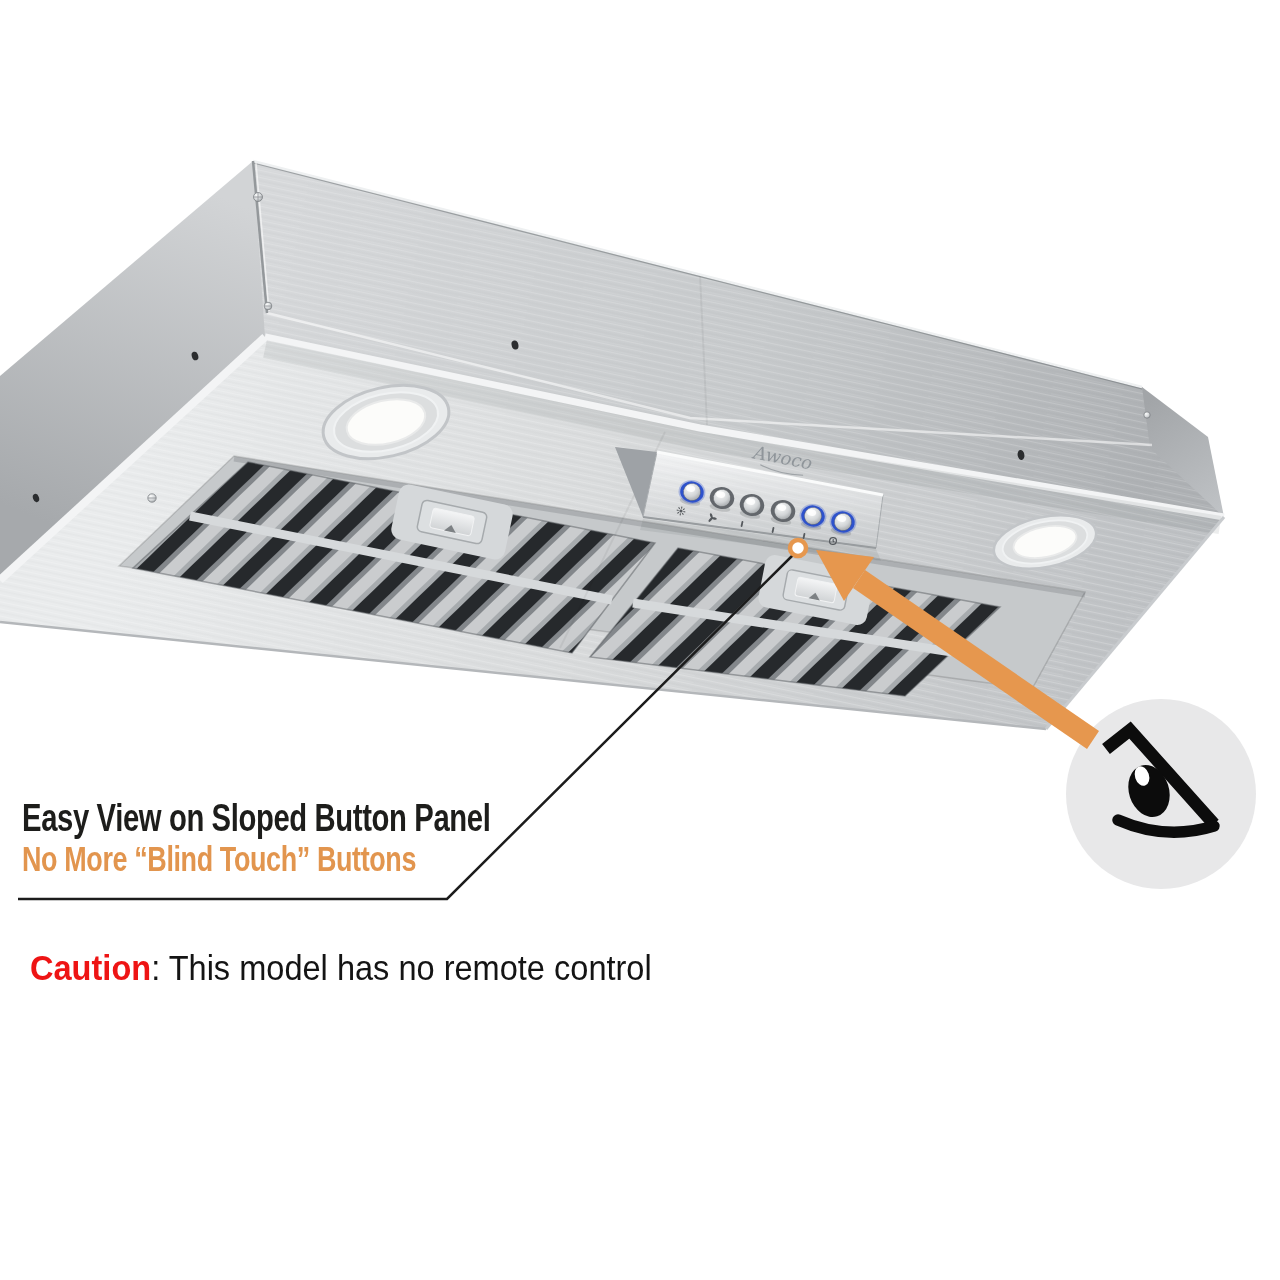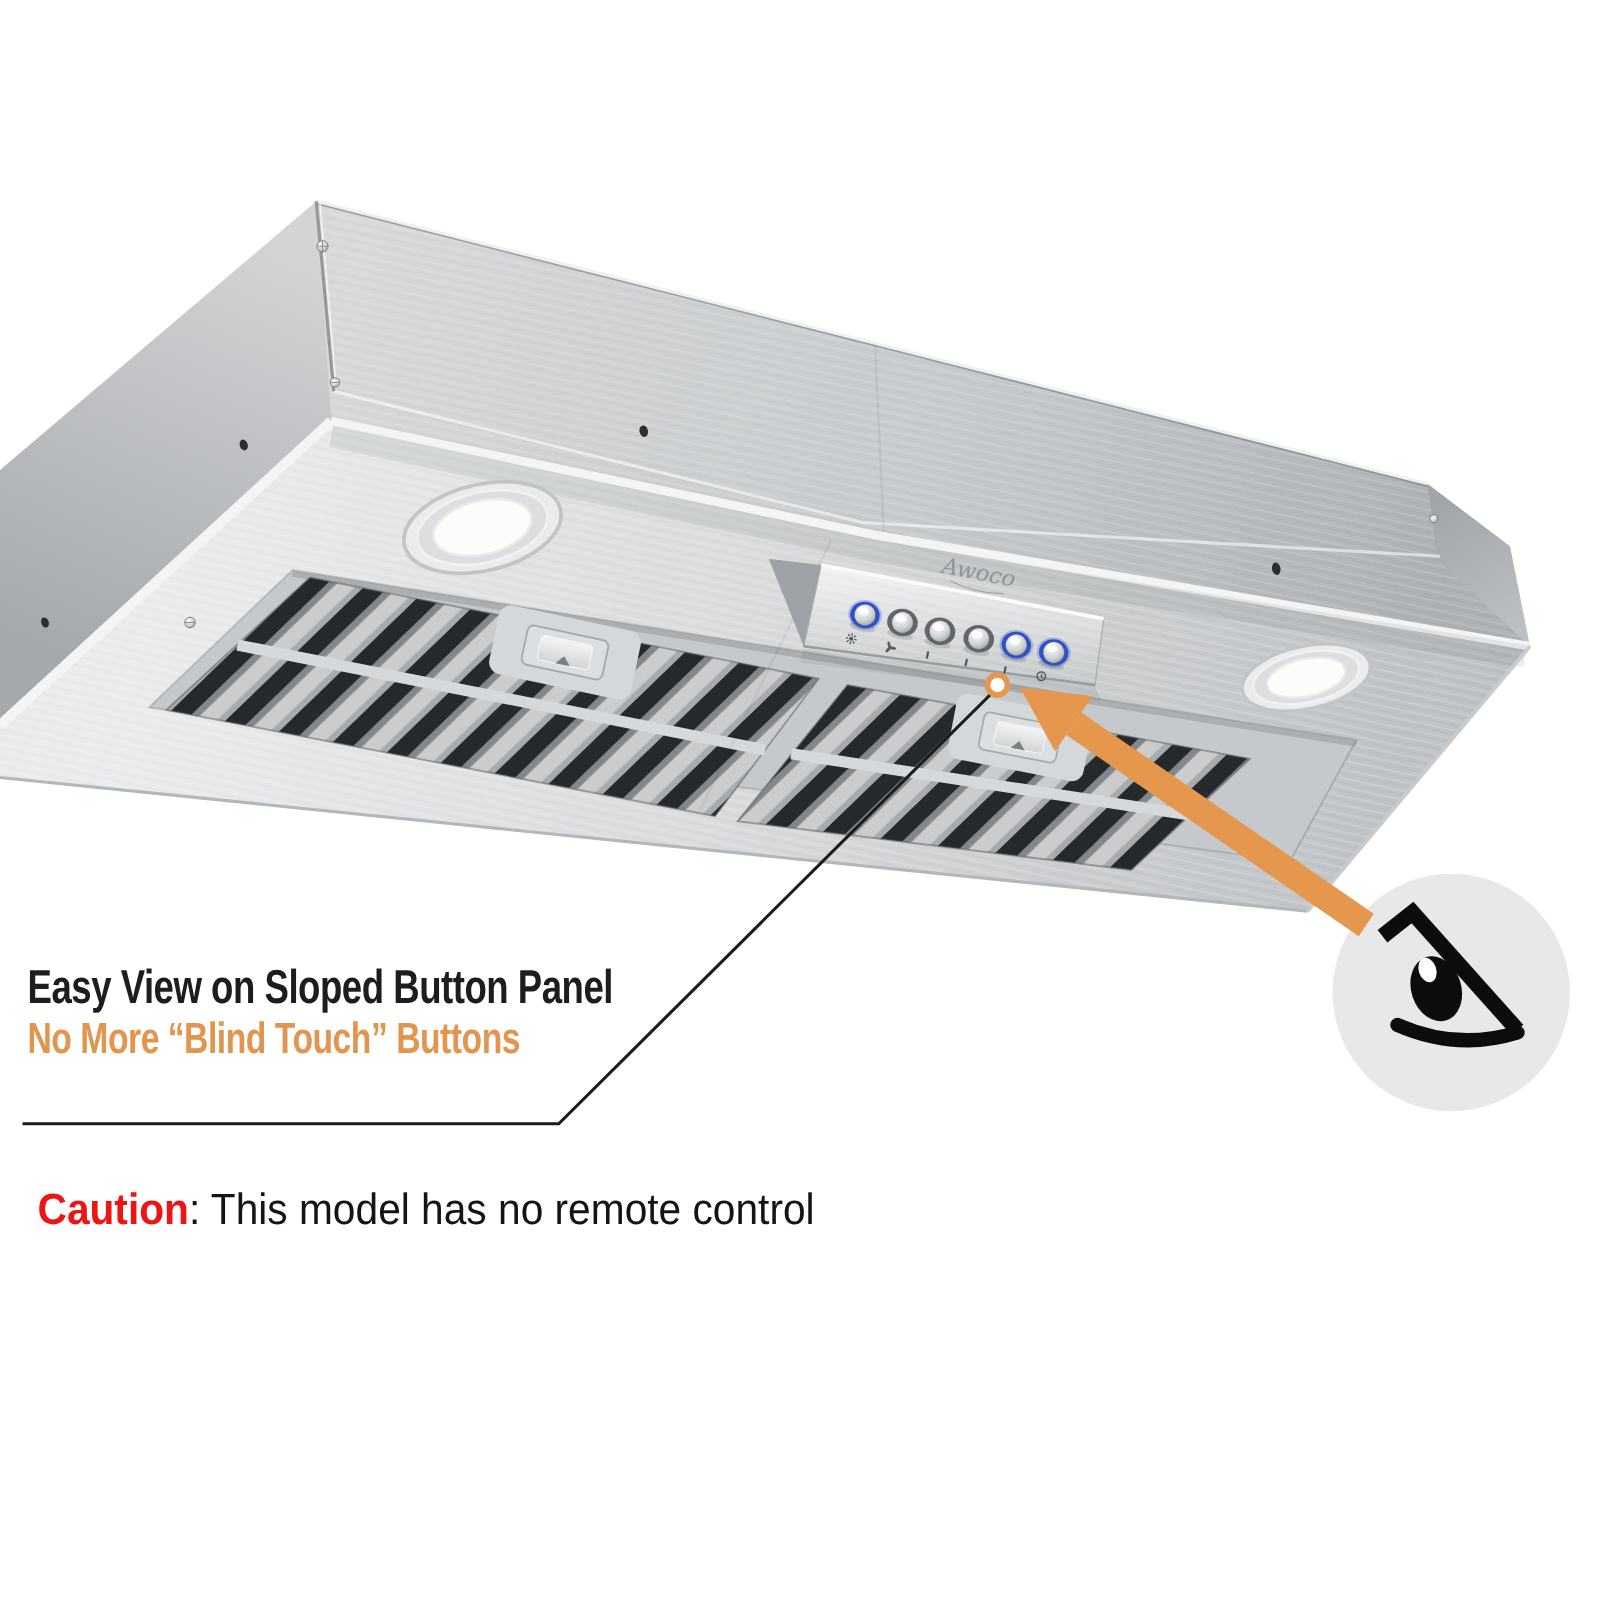--- a/index.html
+++ b/index.html
@@ -1,19 +1,19 @@
 <!DOCTYPE html>
 <html><head>
 <meta charset="utf-8">
 <style>
   html,body{margin:0;padding:0;background:#ffffff;}
   .stage{position:relative;width:1280px;height:1280px;background:#ffffff;overflow:hidden;
          font-family:"Liberation Sans", sans-serif;}
   .stage svg{position:absolute;left:0;top:0;}
-  .callout{position:absolute;left:22px;top:770px;white-space:nowrap;}
+  .callout{position:absolute;left:22px;top:798px;white-space:nowrap;}
   .callout-title{font-size:38px;font-weight:bold;color:#1d1d1b;letter-spacing:-0.5px;
          transform:scaleX(0.77);transform-origin:left top;line-height:40px;}
   .callout-subtitle{font-size:35px;font-weight:bold;color:#e2954e;letter-spacing:-0.5px;
          transform:scaleX(0.77);transform-origin:left top;line-height:37px;margin-top:2px;}
   .caution{position:absolute;left:30px;top:948px;font-size:35px;white-space:nowrap;
          transform:scaleX(0.93);transform-origin:left top;color:#141414;}
   .caution .label{font-weight:bold;color:#ee1414;}
 </style>
 </head>
 <body>

